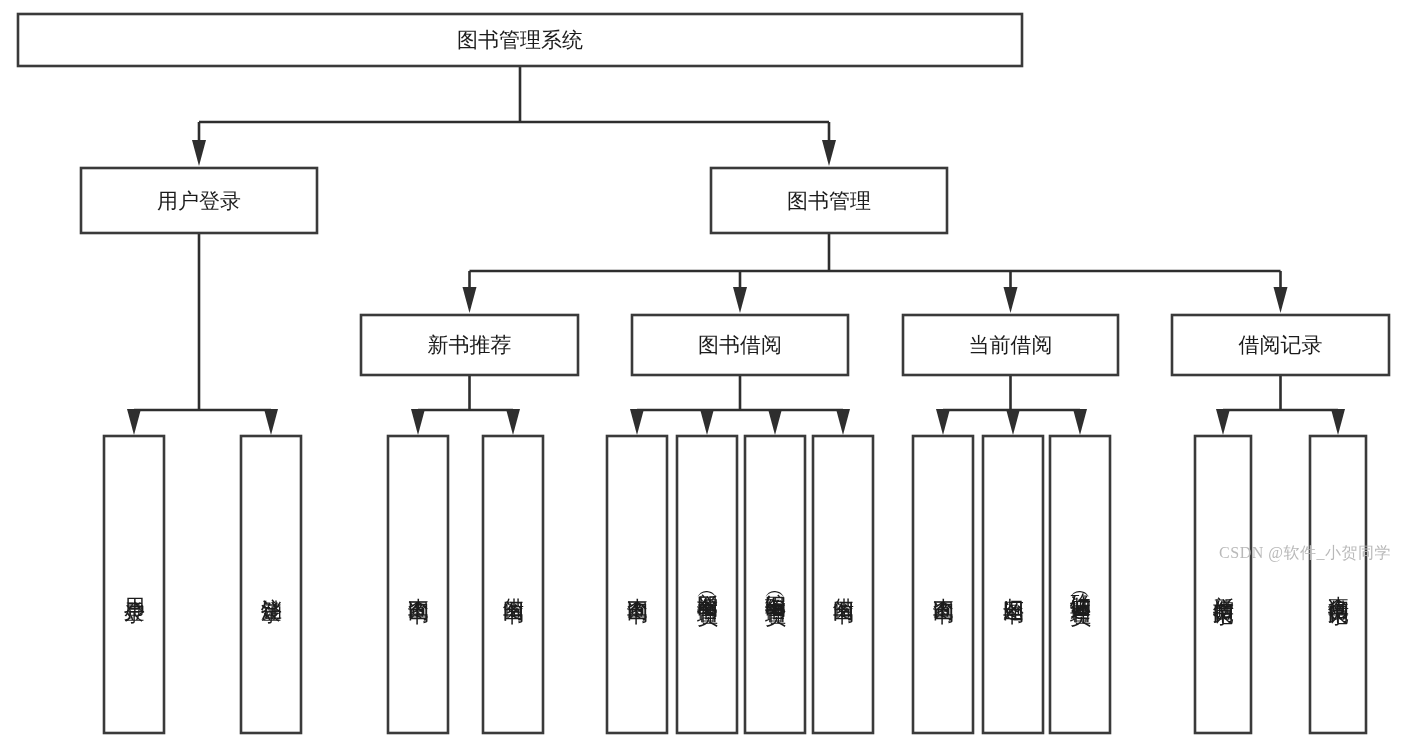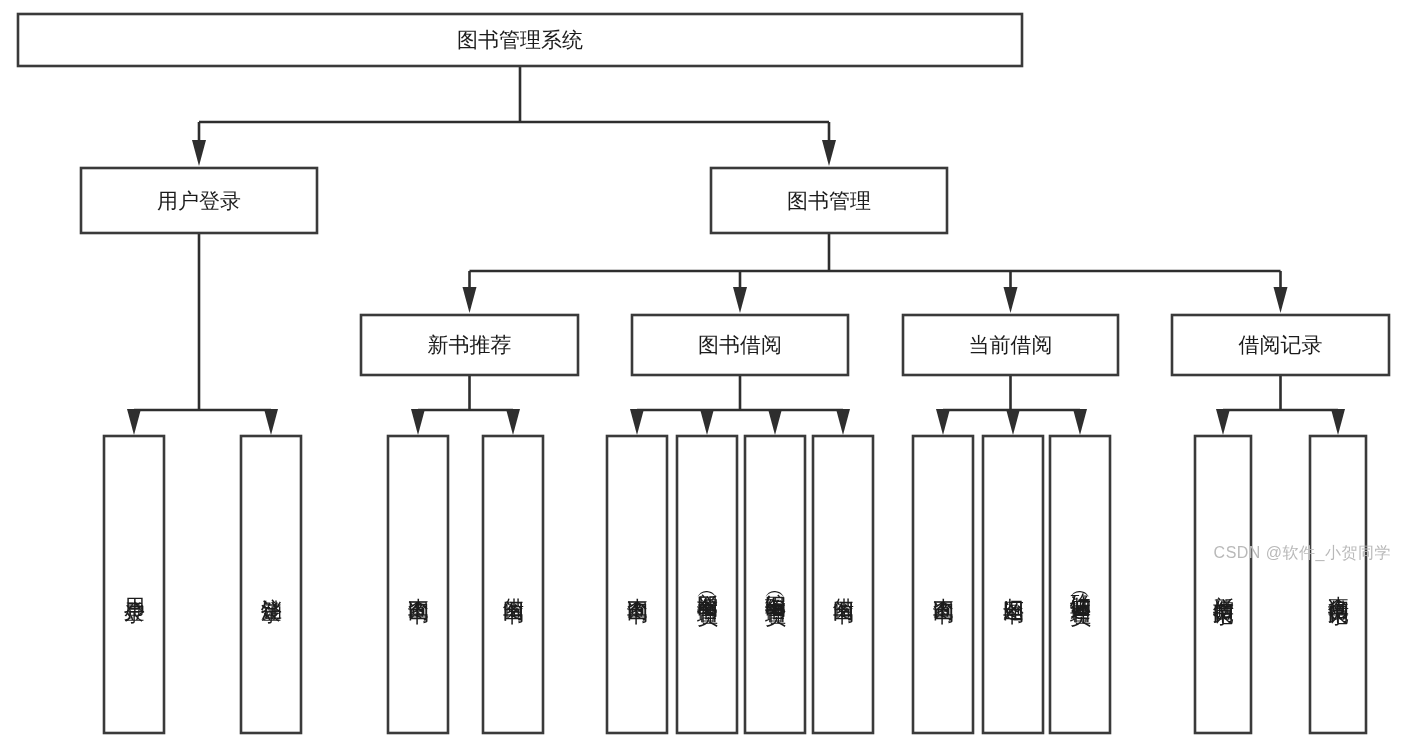--- a/index.html
+++ b/index.html
@@ -63,21 +63,21 @@
     white-space: nowrap;
     pointer-events: none;
   }
   .watermark {
     position: absolute;
     right: 14px;
     bottom: 6px;
     font-size: 16px;
     color: #b9b9b9;
     letter-spacing: 0.5px;
-    font-family: Liberation Sans, sans-serif;
+    font-family: Liberation Serif, serif;
     user-select: none;
   }
 </style>
 </head>
 <body>
 
 <div id="diagram-root">
 
   <svg id="tree-svg" viewBox="0 0 1405 747">
     <g id="connectors-layer">

